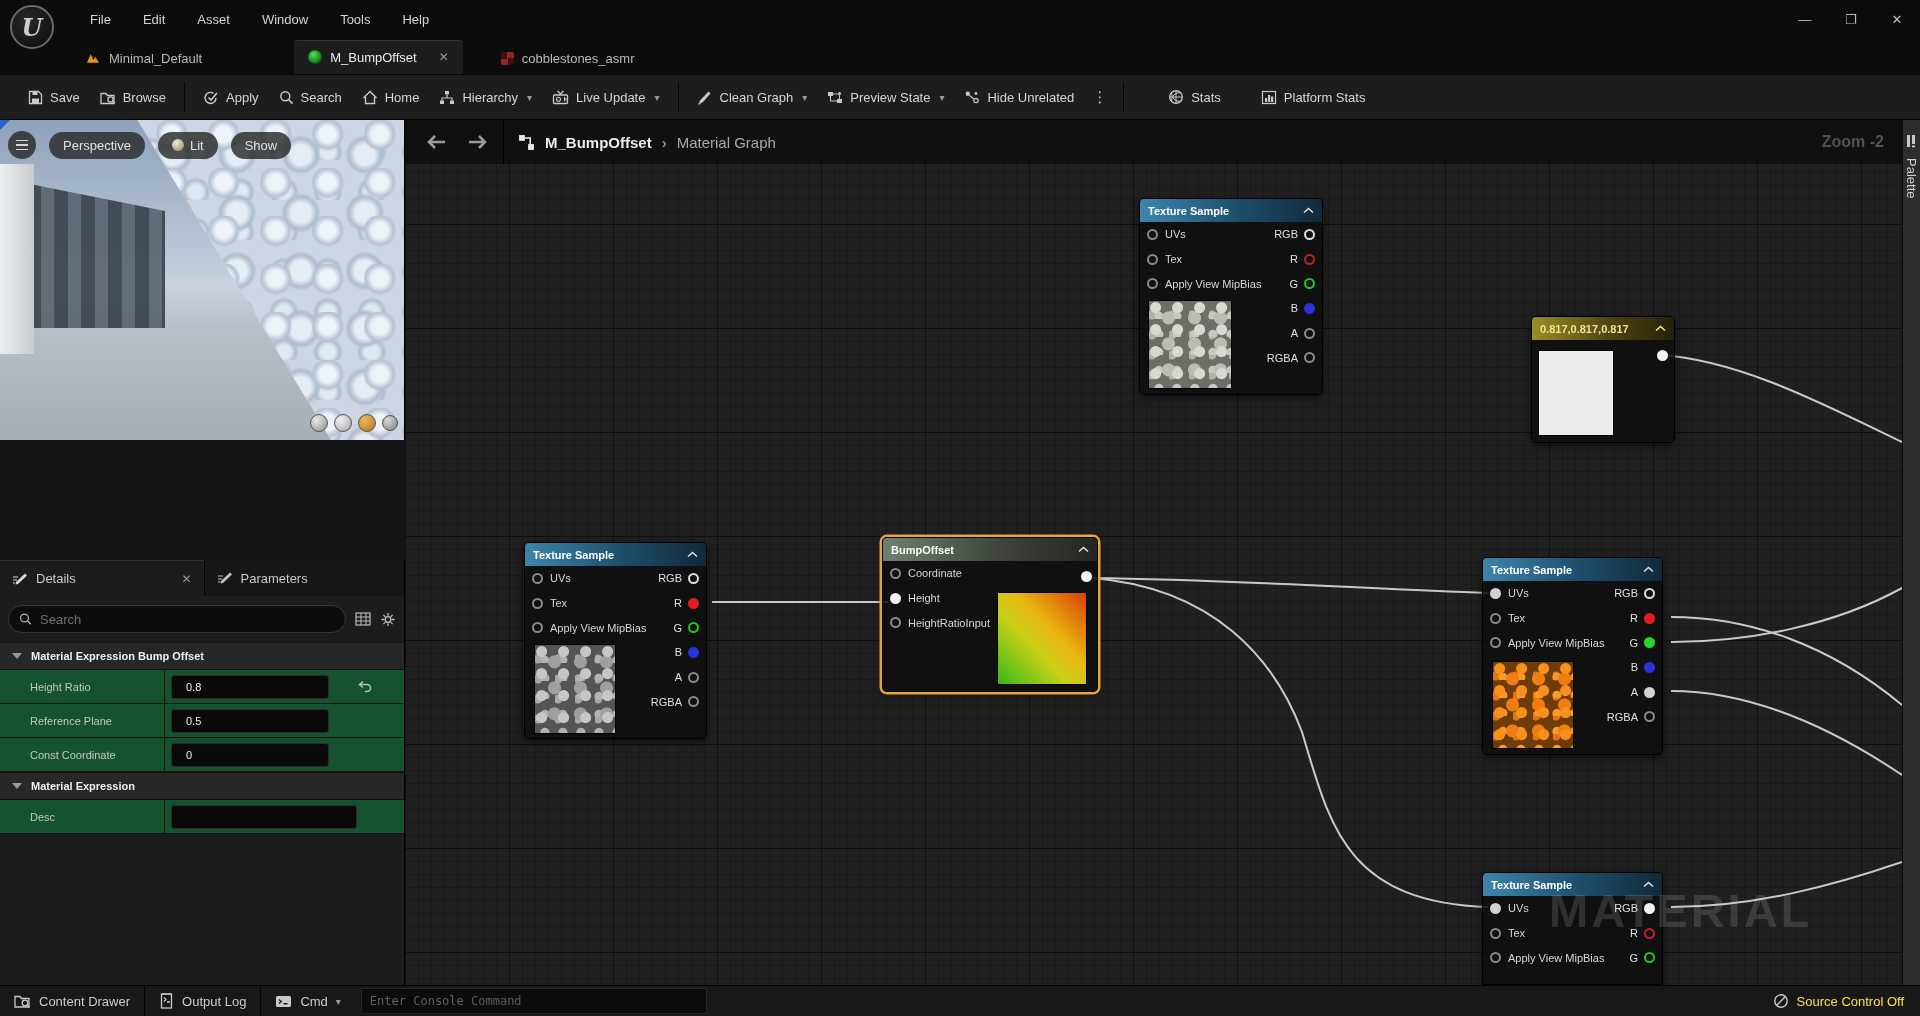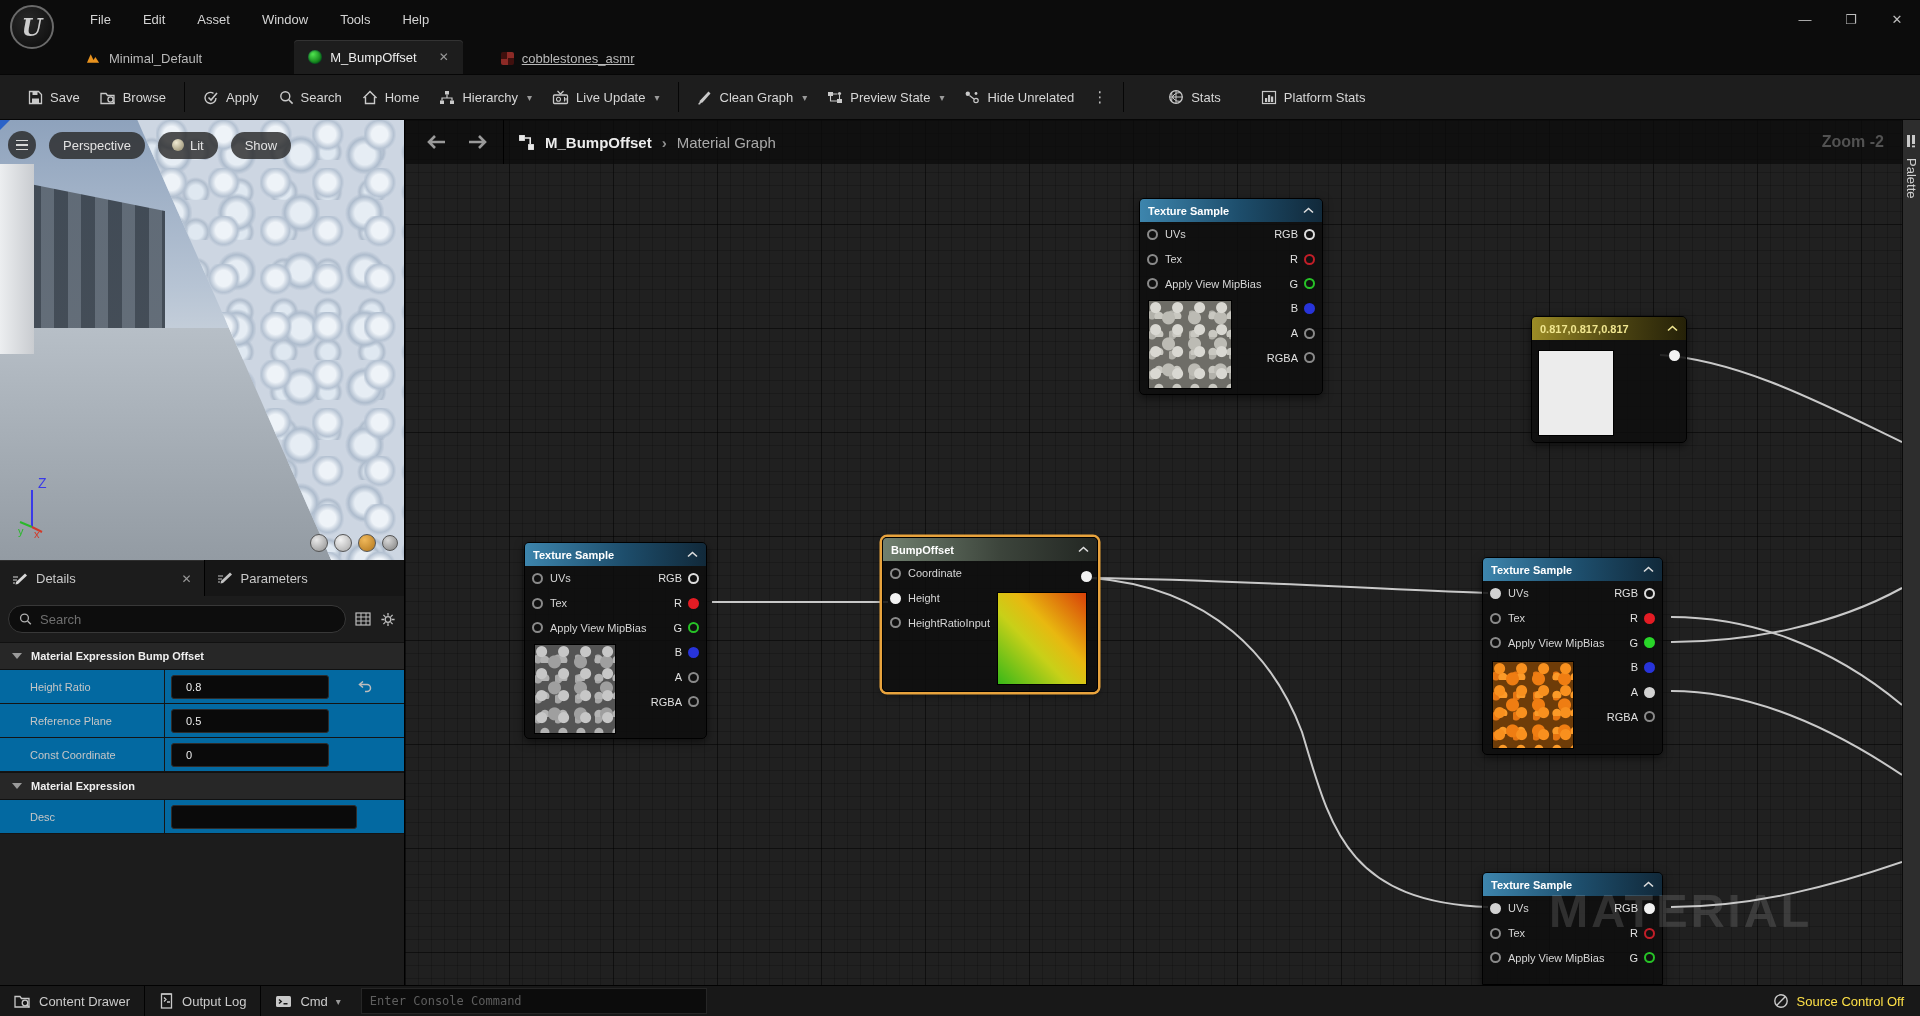--- a/index.html
+++ b/index.html
@@ -29,21 +29,21 @@
 
   
   .toolbar { position:absolute; left:0; top:74px; width:1920px; height:46px; background:#1d1d1d; border-top:1px solid #060606; border-bottom:1px solid #060606; display:flex; align-items:center; }
   .tool-btn { display:flex; align-items:center; gap:7px; color:#d6d6d6; font-size:13px; padding:6px 10px; border-radius:3px; white-space:nowrap; }
   .tool-btn .chev { color:#9a9a9a; font-size:10px; margin-left:2px; }
   .tb-sep { width:1px; height:30px; background:#060606; margin:0 8px; }
   .kebab { color:#bdbdbd; font-size:15px; padding:0 8px; letter-spacing:0; }
   .ticon { flex:0 0 auto; }
 
   
-  .viewport { position:absolute; left:0; top:120px; width:405px; height:440px; overflow:hidden; background:linear-gradient(180deg,#8ea2bc 0%,#b7c4d4 38%,#c9d2dc 52%,#8b949e 100%); border-right:1px solid #000; }
+  .viewport { position:absolute; left:0; top:120px; width:405px; height:320px; overflow:hidden; background:linear-gradient(180deg,#8ea2bc 0%,#b7c4d4 38%,#c9d2dc 52%,#8b949e 100%); border-right:1px solid #000; }
   .vp-corner { position:absolute; left:0; top:0; width:0; height:0; border-left:10px solid #2a62c8; border-bottom:10px solid transparent; z-index:5; }
   .vp-building { position:absolute; left:0; top:58px; width:165px; height:150px; background:repeating-linear-gradient(90deg,#39424c 0 14px,#5b6570 14px 27px); clip-path:polygon(0 0,100% 22%,100% 100%,0 100%); opacity:.92; }
   .vp-pillar { position:absolute; left:0; top:44px; width:34px; height:190px; background:linear-gradient(90deg,#eceef0,#c9ccd0); }
   .vp-ground { position:absolute; left:0; top:208px; width:100%; height:232px; background:linear-gradient(180deg,#b7bfc7,#939ba3); }
   .vp-bumpface { position:absolute; left:0; top:0; width:100%; height:100%; clip-path:polygon(34% 0,100% 0,100% 100%,82% 100%); background-color:#cdd6e2; background-image:
       radial-gradient(circle at 30% 30%, #eef3f8 0 8px, #b5c2d2 14px, rgba(0,0,0,0) 17px),
       radial-gradient(circle at 70% 60%, #e6edf4 0 10px, #aebccd 16px, rgba(0,0,0,0) 20px),
       radial-gradient(circle at 45% 80%, #dfe8f1 0 7px, #b0bdcd 12px, rgba(0,0,0,0) 15px);
       background-size:52px 48px, 64px 58px, 44px 40px; }
   .vp-toolsrow { position:absolute; left:8px; top:11px; display:flex; gap:13px; z-index:6; align-items:center; }
@@ -65,21 +65,21 @@
   .dt-tab { display:flex; align-items:center; gap:8px; font-size:13px; padding:0 12px; color:#c9c9c9; }
   .dt-tab.active { background:#1c1c1c; width:204px; border-top:1px solid #2e2e2e; }
   .dt-tab.inactive { width:201px; background:#161616; border-left:1px solid #000; }
   .dt-close { margin-left:auto; color:#9a9a9a; font-size:12px; }
   .search-row { display:flex; align-items:center; gap:9px; padding:9px 8px 9px 8px; }
   .search-box { flex:0 0 338px; height:28px; background:#0d0d0d; border:1px solid #383838; border-radius:14px; display:flex; align-items:center; padding:0 10px; gap:8px; }
   .search-box input { background:transparent; border:none; outline:none; color:#cfcfcf; font-size:13px; width:100%; font-family:"Liberation Sans",sans-serif; }
   .search-box input::placeholder { color:#6f6f6f; }
   .sec-head { height:28px; background:#272727; display:flex; align-items:center; gap:9px; padding:0 12px; color:#efefef; font-size:11px; font-weight:bold; border-top:1px solid #111; border-bottom:1px solid #111; }
   .sec-head .tri { width:0; height:0; border-left:5px solid transparent; border-right:5px solid transparent; border-top:6px solid #9a9a9a; }
-  .prop-row { height:34px; display:flex; align-items:center; border-bottom:1px solid #141414; background:#0369a1; position:relative; }
+  .prop-row { height:34px; display:flex; align-items:center; border-bottom:1px solid #141414; background:#14532d; position:relative; }
   .prop-label { width:165px; padding-left:30px; color:#c6c6c6; font-size:11px; border-right:1px solid #161616; align-self:stretch; display:flex; align-items:center; }
   .prop-value { margin-left:6px; width:158px; height:24px; background:#0a0a0a; border:1px solid #2c2c2c; border-radius:3px; color:#ededed; font-size:11px; display:flex; align-items:center; padding-left:14px; }
   .prop-value.wide { width:186px; }
   .undo-btn { position:absolute; right:32px; color:#bdbdbd; }
 
   
   .graph { position:absolute; left:405px; top:120px; width:1497px; height:865px; overflow:hidden; background-color:#202020; background-image:
       linear-gradient(rgba(0,0,0,0.20) 1px, transparent 1px),
       linear-gradient(90deg, rgba(0,0,0,0.20) 1px, transparent 1px),
       linear-gradient(rgba(0,0,0,0.42) 1px, transparent 1px),
@@ -176,21 +176,21 @@
       <svg class="icon-level" viewBox="0 0 16 12">
           <path d="M1 11 L5 2 L8 8 L10 5 L14 11 Z" fill="#e8921e"></path>
         </svg>
       <span>Minimal_Default</span>
     </div>
     <div class="tab active" style="margin-left:78px;">
       <span class="icon-mat"></span>
       <span>M_BumpOffset</span>
       <span class="close">✕</span>
     </div>
-    <div class="tab" style="margin-left:24px;text-decoration:underline;">
+    <div class="tab" style="margin-left:24px;">
       <span class="icon-tex"></span>
       <span>cobblestones_asmr</span>
     </div>
   </div>
 
   <div class="toolbar">
     <div class="tool-btn" style="margin-left:18px;">
       <svg class="ticon" width="15" height="15" viewBox="0 0 15 15">
           <path d="M1.5 1.5 h9 l3 3 v9 h-12 z" fill="none" stroke="#c9c9c9" stroke-width="1.3"></path>
           <rect x="4" y="8.5" width="7" height="4.5" fill="#c9c9c9"></rect>
@@ -464,21 +464,21 @@
             </div>
           <div class="orow">
               <span>RGBA</span>
               <span class="pin p-gray"></span>
             </div>
         </div>
         <div class="thumb thumb-lightcobble" style="left:8px; top:78px; width:84px; height:89px;"></div>
       </div>
     </div>
 
-    <div class="node" style="left:1126px; top:196px; width:156px; height:127px;">
+    <div class="node" style="left:1126px; top:196px; width:144px; height:127px;">
       <div class="node-header hdr-const">
         <span>0.817,0.817,0.817</span>
         <svg class="collapse" width="11" height="7" viewBox="0 0 11 7">
             <path d="M1 5.5 L5.5 1.5 L10 5.5" fill="none" stroke="#f0e690" stroke-width="1.6"></path>
           </svg>
       </div>
       <div class="node-body">
         <div class="thumb thumb-white" style="left:6px; top:10px; width:76px; height:86px;"></div>
         <span class="pin p-white f outpin-float" style="right:6px; top:10px;"></span>
       </div>

